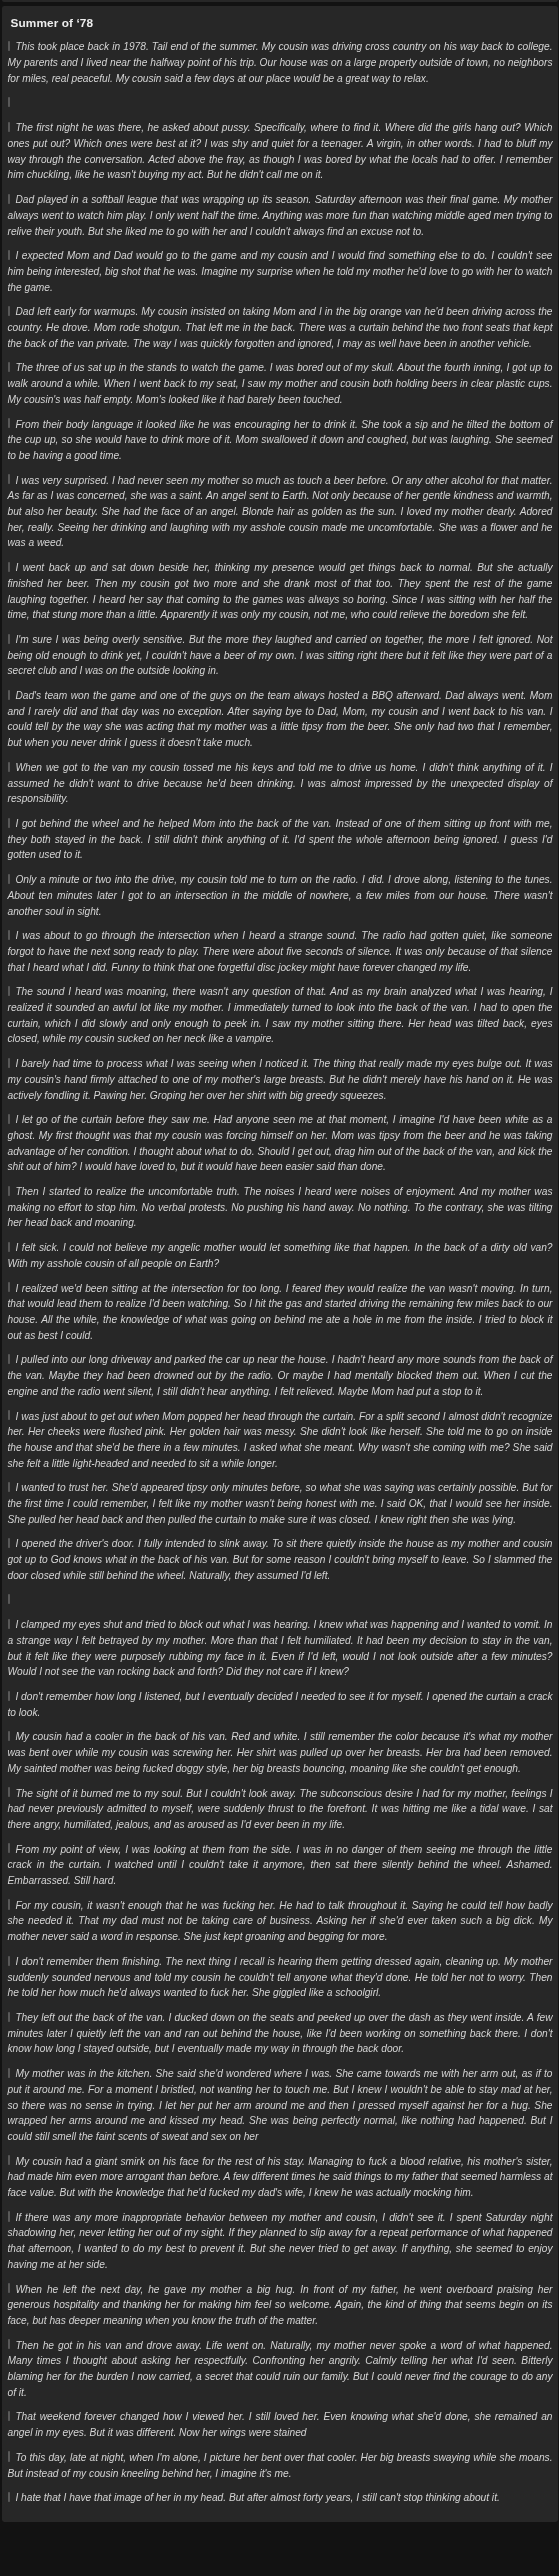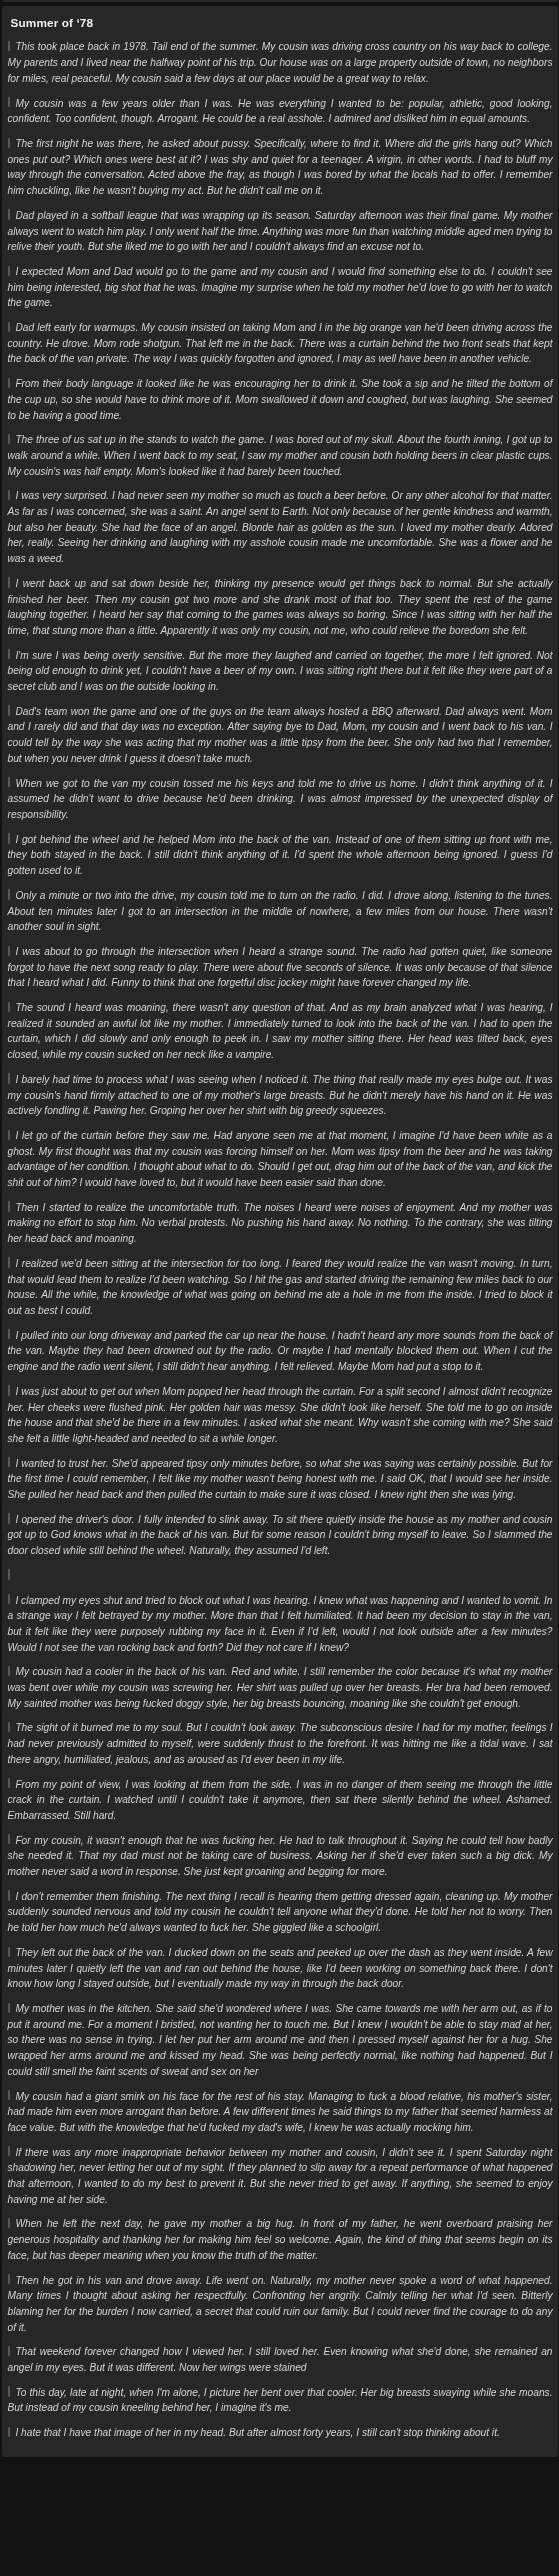--- a/index.html
+++ b/index.html
@@ -56,46 +56,48 @@
 </style>
 </head>
 <body>
 
 <div class="page">
   <div class="card-top-edge"></div>
   <main class="story-card">
     <h1 class="story-title">Summer of ‘78</h1>
     <section>
         <p class="para"><span class="qbar"></span><span>This took place back in 1978. Tail end of the summer. My cousin was driving cross country on his way back to college. My parents and I lived near the halfway point of his trip. Our house was on a large property outside of town, no neighbors for miles, real peaceful. My cousin said a few days at our place would be a great way to relax.</span></p>
-        <p class="para"><span class="qbar"></span><span>My cousin was a few years older than I was. He was everything I wanted to be: popular, athletic, good looking, confident. Too confident, though. Arrogant. He could be a real asshole. I admired and disliked him in equal amounts.</span></p>
+        <p class="para"><span class="qbar"></span></p>
         <p class="para"><span class="qbar"></span><span>The first night he was there, he asked about pussy. Specifically, where to find it. Where did the girls hang out? Which ones put out? Which ones were best at it? I was shy and quiet for a teenager. A virgin, in other words. I had to bluff my way through the conversation. Acted above the fray, as though I was bored by what the locals had to offer. I remember him chuckling, like he wasn't buying my act. But he didn't call me on it.</span></p>
         <p class="para"><span class="qbar"></span><span>Dad played in a softball league that was wrapping up its season. Saturday afternoon was their final game. My mother always went to watch him play. I only went half the time. Anything was more fun than watching middle aged men trying to relive their youth. But she liked me to go with her and I couldn't always find an excuse not to.</span></p>
         <p class="para"><span class="qbar"></span><span>I expected Mom and Dad would go to the game and my cousin and I would find something else to do. I couldn't see him being interested, big shot that he was. Imagine my surprise when he told my mother he'd love to go with her to watch the game.</span></p>
         <p class="para"><span class="qbar"></span><span>Dad left early for warmups. My cousin insisted on taking Mom and I in the big orange van he'd been driving across the country. He drove. Mom rode shotgun. That left me in the back. There was a curtain behind the two front seats that kept the back of the van private. The way I was quickly forgotten and ignored, I may as well have been in another vehicle.</span></p>
+        <p class="para"><span class="qbar"></span><span>The three of us sat up in the stands to watch the game. I was bored out of my skull. About the fourth inning, I got up to walk around a while. When I went back to my seat, I saw my mother and cousin both holding beers in clear plastic cups. My cousin's was half empty. Mom's looked like it had barely been touched.</span></p>
         <p class="para"><span class="qbar"></span><span>From their body language it looked like he was encouraging her to drink it. She took a sip and he tilted the bottom of the cup up, so she would have to drink more of it. Mom swallowed it down and coughed, but was laughing. She seemed to be having a good time.</span></p>
-        <p class="para"><span class="qbar"></span><span>The three of us sat up in the stands to watch the game. I was bored out of my skull. About the fourth inning, I got up to walk around a while. When I went back to my seat, I saw my mother and cousin both holding beers in clear plastic cups. My cousin's was half empty. Mom's looked like it had barely been touched.</span></p>
         <p class="para"><span class="qbar"></span><span>I was very surprised. I had never seen my mother so much as touch a beer before. Or any other alcohol for that matter. As far as I was concerned, she was a saint. An angel sent to Earth. Not only because of her gentle kindness and warmth, but also her beauty. She had the face of an angel. Blonde hair as golden as the sun. I loved my mother dearly. Adored her, really. Seeing her drinking and laughing with my asshole cousin made me uncomfortable. She was a flower and he was a weed.</span></p>
         <p class="para"><span class="qbar"></span><span>I went back up and sat down beside her, thinking my presence would get things back to normal. But she actually finished her beer. Then my cousin got two more and she drank most of that too. They spent the rest of the game laughing together. I heard her say that coming to the games was always so boring. Since I was sitting with her half the time, that stung more than a little. Apparently it was only my cousin, not me, who could relieve the boredom she felt.</span></p>
         <p class="para"><span class="qbar"></span><span>I'm sure I was being overly sensitive. But the more they laughed and carried on together, the more I felt ignored. Not being old enough to drink yet, I couldn't have a beer of my own. I was sitting right there but it felt like they were part of a secret club and I was on the outside looking in.</span></p>
         <p class="para"><span class="qbar"></span><span>Dad's team won the game and one of the guys on the team always hosted a BBQ afterward. Dad always went. Mom and I rarely did and that day was no exception. After saying bye to Dad, Mom, my cousin and I went back to his van. I could tell by the way she was acting that my mother was a little tipsy from the beer. She only had two that I remember, but when you never drink I guess it doesn't take much.</span></p>
         <p class="para"><span class="qbar"></span><span>When we got to the van my cousin tossed me his keys and told me to drive us home. I didn't think anything of it. I assumed he didn't want to drive because he'd been drinking. I was almost impressed by the unexpected display of responsibility.</span></p>
         <p class="para"><span class="qbar"></span><span>I got behind the wheel and he helped Mom into the back of the van. Instead of one of them sitting up front with me, they both stayed in the back. I still didn't think anything of it. I'd spent the whole afternoon being ignored. I guess I'd gotten used to it.</span></p>
         <p class="para"><span class="qbar"></span><span>Only a minute or two into the drive, my cousin told me to turn on the radio. I did. I drove along, listening to the tunes. About ten minutes later I got to an intersection in the middle of nowhere, a few miles from our house. There wasn't another soul in sight.</span></p>
         <p class="para"><span class="qbar"></span><span>I was about to go through the intersection when I heard a strange sound. The radio had gotten quiet, like someone forgot to have the next song ready to play. There were about five seconds of silence. It was only because of that silence that I heard what I did. Funny to think that one forgetful disc jockey might have forever changed my life.</span></p>
         <p class="para"><span class="qbar"></span><span>The sound I heard was moaning, there wasn't any question of that. And as my brain analyzed what I was hearing, I realized it sounded an awful lot like my mother. I immediately turned to look into the back of the van. I had to open the curtain, which I did slowly and only enough to peek in. I saw my mother sitting there. Her head was tilted back, eyes closed, while my cousin sucked on her neck like a vampire.</span></p>
         <p class="para"><span class="qbar"></span><span>I barely had time to process what I was seeing when I noticed it. The thing that really made my eyes bulge out. It was my cousin's hand firmly attached to one of my mother's large breasts. But he didn't merely have his hand on it. He was actively fondling it. Pawing her. Groping her over her shirt with big greedy squeezes.</span></p>
         <p class="para"><span class="qbar"></span><span>I let go of the curtain before they saw me. Had anyone seen me at that moment, I imagine I'd have been white as a ghost. My first thought was that my cousin was forcing himself on her. Mom was tipsy from the beer and he was taking advantage of her condition. I thought about what to do. Should I get out, drag him out of the back of the van, and kick the shit out of him? I would have loved to, but it would have been easier said than done.</span></p>
         <p class="para"><span class="qbar"></span><span>Then I started to realize the uncomfortable truth. The noises I heard were noises of enjoyment. And my mother was making no effort to stop him. No verbal protests. No pushing his hand away. No nothing. To the contrary, she was tilting her head back and moaning.</span></p>
+        <p class="para"><span class="qbar"></span><span>I felt sick. I could not believe my angelic mother would let something like that happen. In the back of a dirty old van? With my asshole cousin of all people on Earth?</span></p>
         <p class="para"><span class="qbar"></span><span>I realized we'd been sitting at the intersection for too long. I feared they would realize the van wasn't moving. In turn, that would lead them to realize I'd been watching. So I hit the gas and started driving the remaining few miles back to our house. All the while, the knowledge of what was going on behind me ate a hole in me from the inside. I tried to block it out as best I could.</span></p>
         <p class="para"><span class="qbar"></span><span>I pulled into our long driveway and parked the car up near the house. I hadn't heard any more sounds from the back of the van. Maybe they had been drowned out by the radio. Or maybe I had mentally blocked them out. When I cut the engine and the radio went silent, I still didn't hear anything. I felt relieved. Maybe Mom had put a stop to it.</span></p>
         <p class="para"><span class="qbar"></span><span>I was just about to get out when Mom popped her head through the curtain. For a split second I almost didn't recognize her. Her cheeks were flushed pink. Her golden hair was messy. She didn't look like herself. She told me to go on inside the house and that she'd be there in a few minutes. I asked what she meant. Why wasn't she coming with me? She said she felt a little light-headed and needed to sit a while longer.</span></p>
         <p class="para"><span class="qbar"></span><span>I wanted to trust her. She'd appeared tipsy only minutes before, so what she was saying was certainly possible. But for the first time I could remember, I felt like my mother wasn't being honest with me. I said OK, that I would see her inside. She pulled her head back and then pulled the curtain to make sure it was closed. I knew right then she was lying.</span></p>
         <p class="para"><span class="qbar"></span><span>I opened the driver's door. I fully intended to slink away. To sit there quietly inside the house as my mother and cousin got up to God knows what in the back of his van. But for some reason I couldn't bring myself to leave. So I slammed the door closed while still behind the wheel. Naturally, they assumed I'd left.</span></p>
         <p class="para"><span class="qbar"></span></p>
         <p class="para"><span class="qbar"></span><span>I clamped my eyes shut and tried to block out what I was hearing. I knew what was happening and I wanted to vomit. In a strange way I felt betrayed by my mother. More than that I felt humiliated. It had been my decision to stay in the van, but it felt like they were purposely rubbing my face in it. Even if I'd left, would I not look outside after a few minutes? Would I not see the van rocking back and forth? Did they not care if I knew?</span></p>
+        <p class="para"><span class="qbar"></span><span>I don't remember how long I listened, but I eventually decided I needed to see it for myself. I opened the curtain a crack to look.</span></p>
         <p class="para"><span class="qbar"></span><span>My cousin had a cooler in the back of his van. Red and white. I still remember the color because it's what my mother was bent over while my cousin was screwing her. Her shirt was pulled up over her breasts. Her bra had been removed. My sainted mother was being fucked doggy style, her big breasts bouncing, moaning like she couldn't get enough.</span></p>
         <p class="para"><span class="qbar"></span><span>The sight of it burned me to my soul. But I couldn't look away. The subconscious desire I had for my mother, feelings I had never previously admitted to myself, were suddenly thrust to the forefront. It was hitting me like a tidal wave. I sat there angry, humiliated, jealous, and as aroused as I'd ever been in my life.</span></p>
         <p class="para"><span class="qbar"></span><span>From my point of view, I was looking at them from the side. I was in no danger of them seeing me through the little crack in the curtain. I watched until I couldn't take it anymore, then sat there silently behind the wheel. Ashamed. Embarrassed. Still hard.</span></p>
         <p class="para"><span class="qbar"></span><span>For my cousin, it wasn't enough that he was fucking her. He had to talk throughout it. Saying he could tell how badly she needed it. That my dad must not be taking care of business. Asking her if she'd ever taken such a big dick. My mother never said a word in response. She just kept groaning and begging for more.</span></p>
         <p class="para"><span class="qbar"></span><span>I don't remember them finishing. The next thing I recall is hearing them getting dressed again, cleaning up. My mother suddenly sounded nervous and told my cousin he couldn't tell anyone what they'd done. He told her not to worry. Then he told her how much he'd always wanted to fuck her. She giggled like a schoolgirl.</span></p>
         <p class="para"><span class="qbar"></span><span>They left out the back of the van. I ducked down on the seats and peeked up over the dash as they went inside. A few minutes later I quietly left the van and ran out behind the house, like I'd been working on something back there. I don't know how long I stayed outside, but I eventually made my way in through the back door.</span></p>
         <p class="para"><span class="qbar"></span><span>My mother was in the kitchen. She said she'd wondered where I was. She came towards me with her arm out, as if to put it around me. For a moment I bristled, not wanting her to touch me. But I knew I wouldn't be able to stay mad at her, so there was no sense in trying. I let her put her arm around me and then I pressed myself against her for a hug. She wrapped her arms around me and kissed my head. She was being perfectly normal, like nothing had happened. But I could still smell the faint scents of sweat and sex on her</span></p>
         <p class="para"><span class="qbar"></span><span>My cousin had a giant smirk on his face for the rest of his stay. Managing to fuck a blood relative, his mother's sister, had made him even more arrogant than before. A few different times he said things to my father that seemed harmless at face value. But with the knowledge that he'd fucked my dad's wife, I knew he was actually mocking him.</span></p>
         <p class="para"><span class="qbar"></span><span>If there was any more inappropriate behavior between my mother and cousin, I didn't see it. I spent Saturday night shadowing her, never letting her out of my sight. If they planned to slip away for a repeat performance of what happened that afternoon, I wanted to do my best to prevent it. But she never tried to get away. If anything, she seemed to enjoy having me at her side.</span></p>
         <p class="para"><span class="qbar"></span><span>When he left the next day, he gave my mother a big hug. In front of my father, he went overboard praising her generous hospitality and thanking her for making him feel so welcome. Again, the kind of thing that seems begin on its face, but has deeper meaning when you know the truth of the matter.</span></p>

